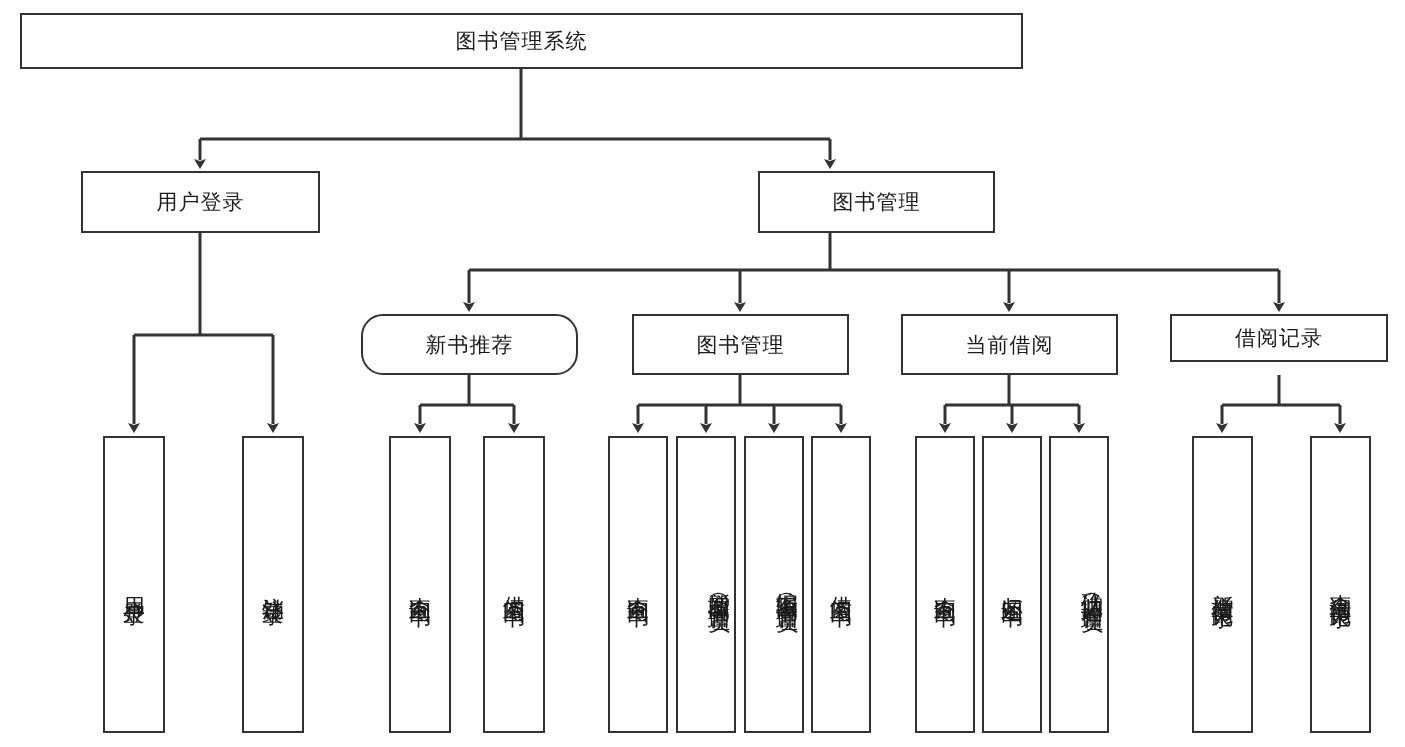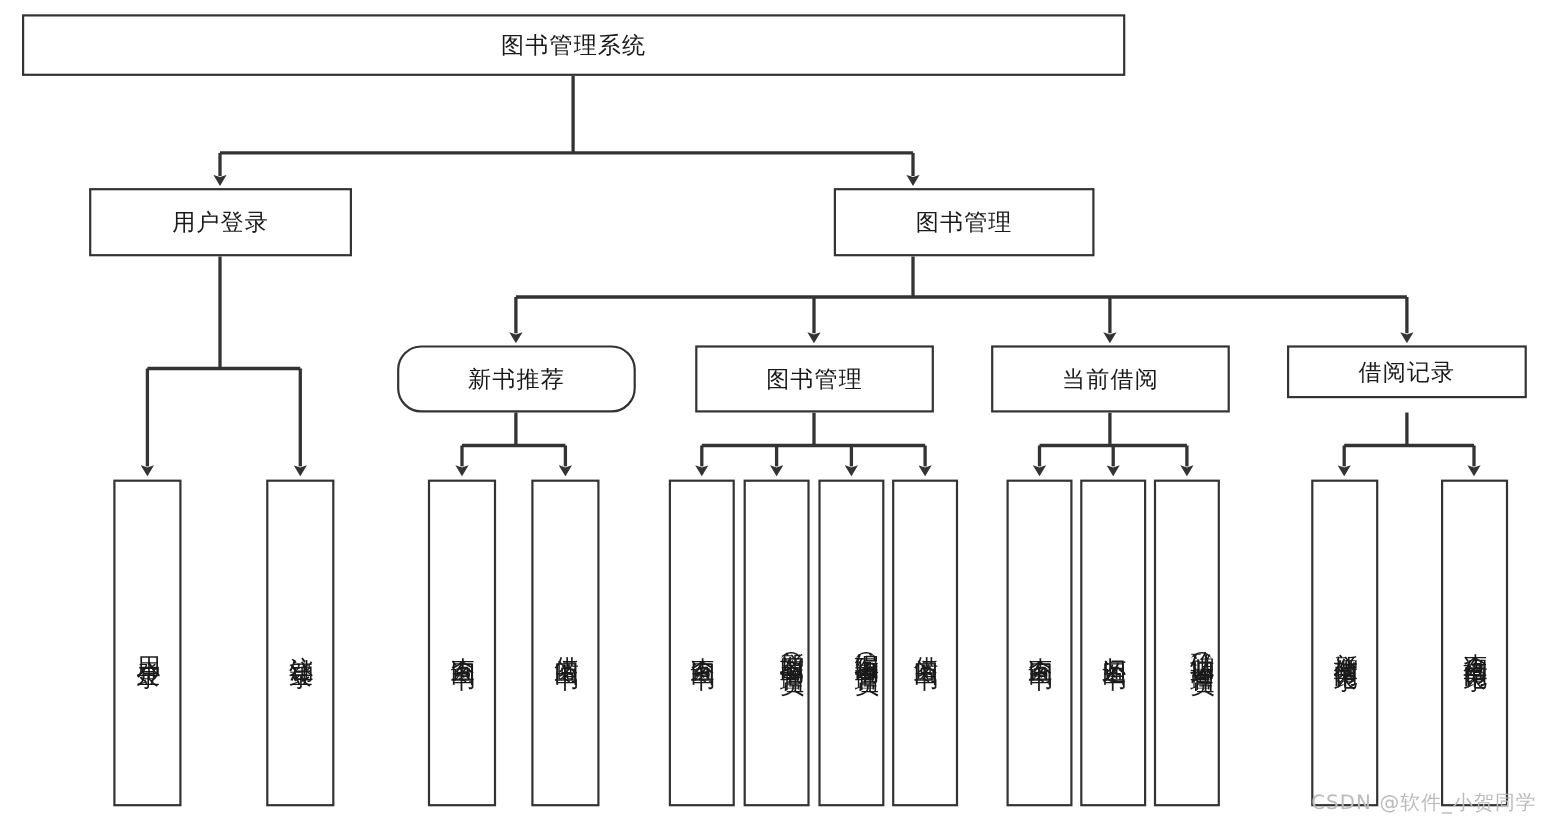--- a/index.html
+++ b/index.html
@@ -177,15 +177,14 @@
   <div class="node vert" style="left:1049px; top:436px; width:60px; height:297px;">
     <span class="node-label">确认归还（管理员）</span>
   </div>
   <div class="node vert mid" style="left:1192px; top:436px; width:61px; height:297px;">
     <span class="node-label">新增借阅记录</span>
   </div>
   <div class="node vert mid" style="left:1310px; top:436px; width:61px; height:297px;">
     <span class="node-label">查询借阅记录</span>
   </div>
 
-  <div id="watermark">CSDN @软件_小贺同学</div>
 
 </div>
 
 </body></html>

